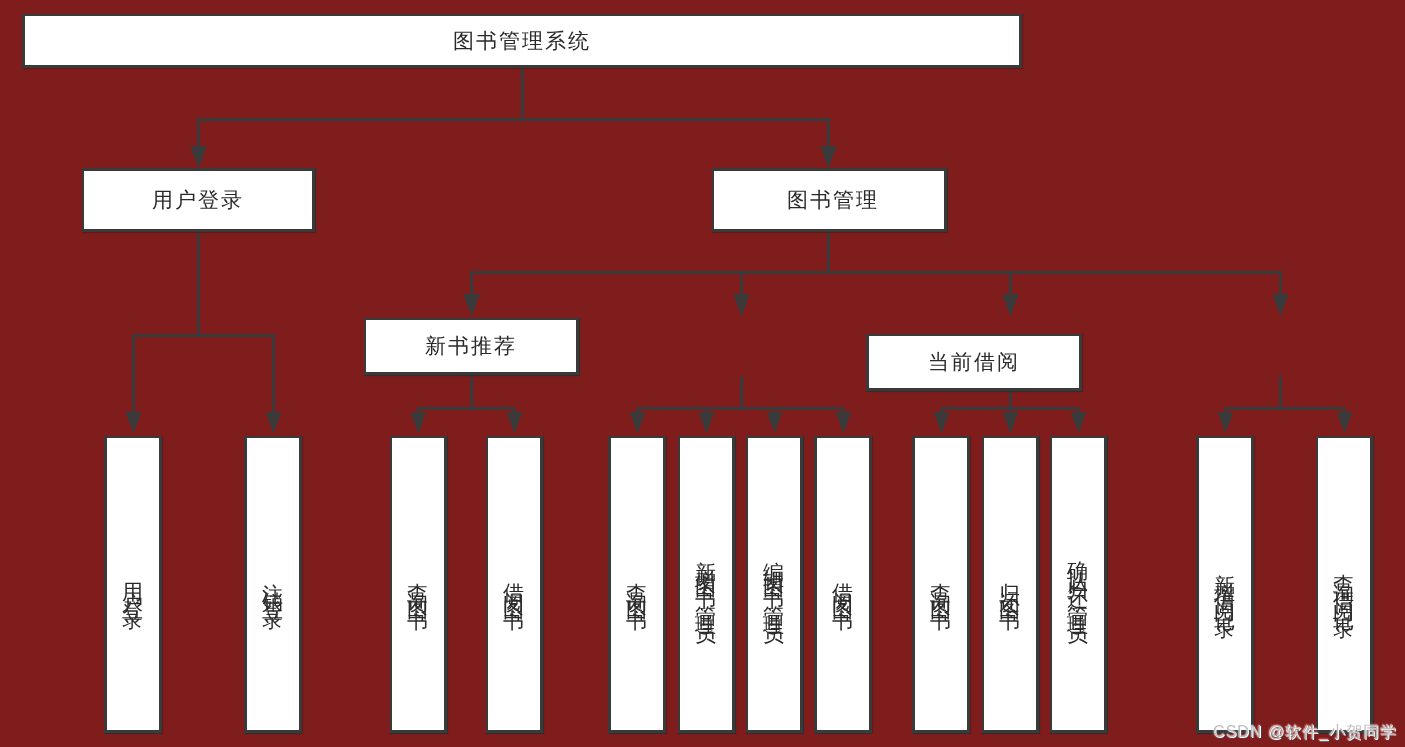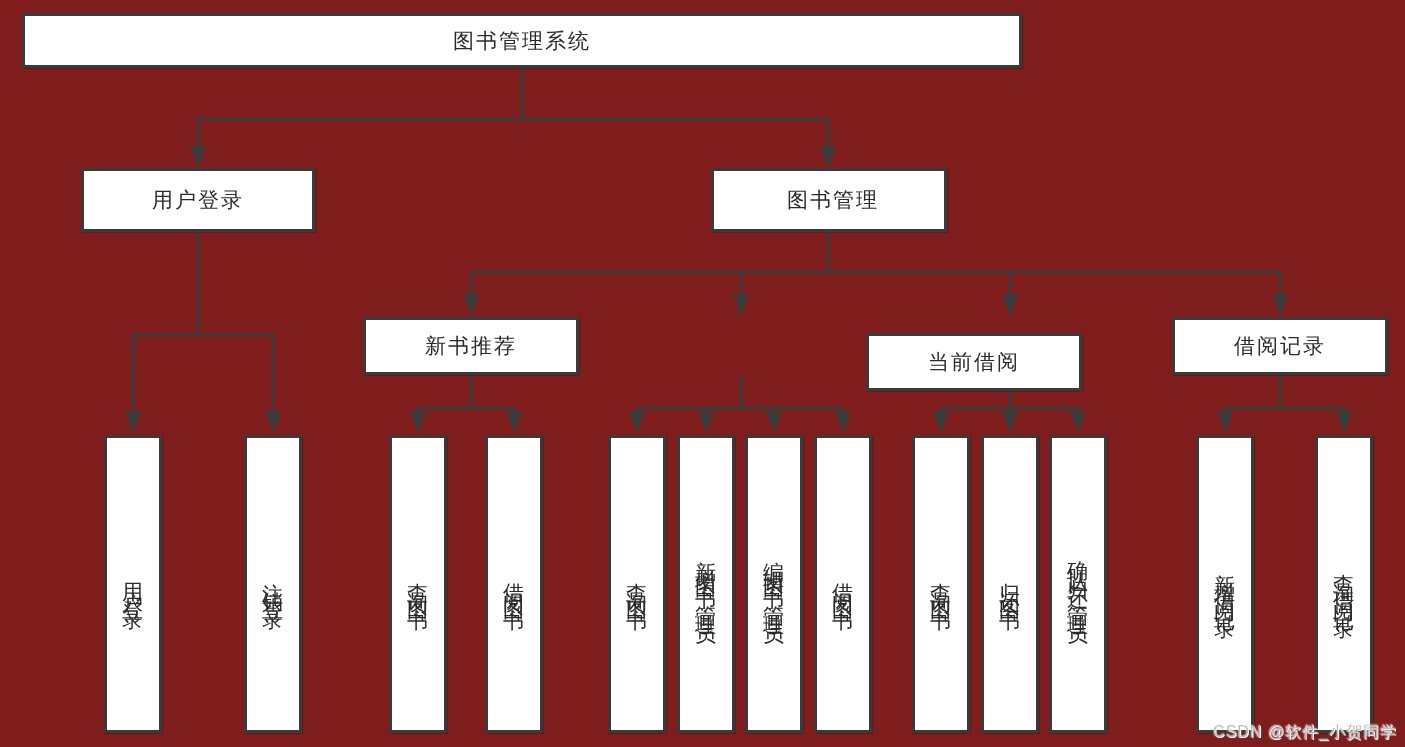--- a/index.html
+++ b/index.html
@@ -141,23 +141,20 @@
   <div class="node n-l2b">
     <span>图书管理</span>
   </div>
 
   <div class="node n-l3 n-l3-0">
     <span>新书推荐</span>
   </div>
   <div class="node n-l3 n-l3-2">
     <span>当前借阅</span>
   </div>
-  <div class="node n-l3 n-l3-3">
-    <span>借阅记录</span>
-  </div>
 
   <div class="node leaf lf-0">
     <span class="vtext">用户登录</span>
   </div>
   <div class="node leaf lf-1">
     <span class="vtext">注销登录</span>
   </div>
 
   <div class="node leaf lf-2">
     <span class="vtext">查询图书</span>

